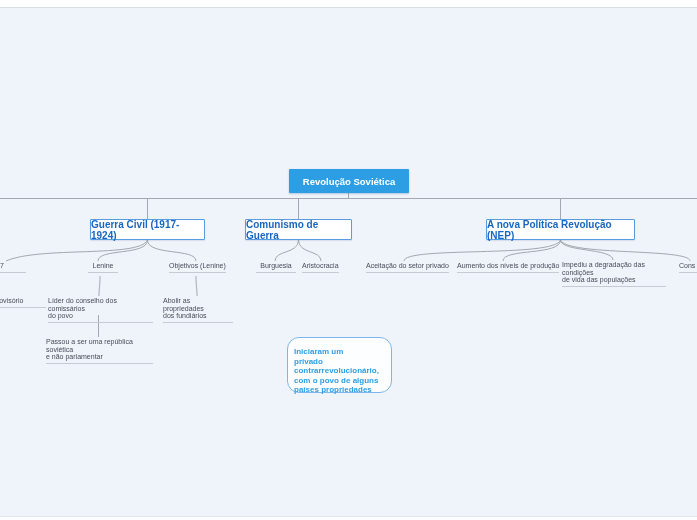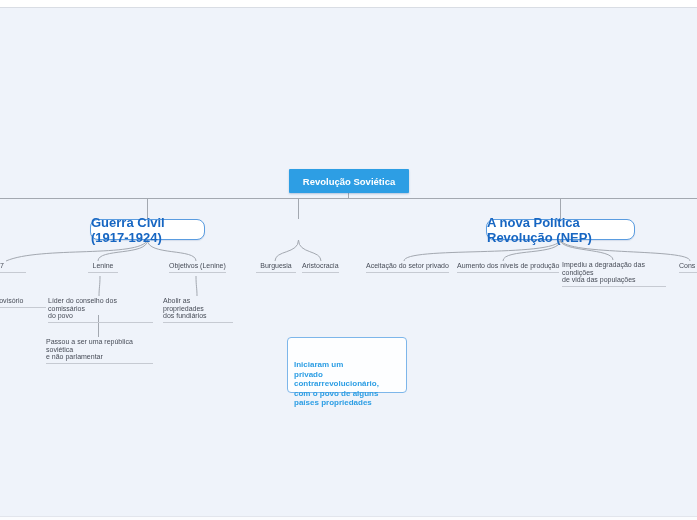--- a/index.html
+++ b/index.html
@@ -22,37 +22,37 @@
   .root-node {
     position:absolute; left:289px; top:169px; width:120px; height:24px;
     background:#2d9ee4; border-radius:1px;
     color:#ffffff; font-weight:bold; font-size:9.5px;
     display:flex; align-items:center; justify-content:center;
     box-shadow:0 1px 2px rgba(40,90,150,.3);
     cursor:pointer;
   }
   .branch-node {
     position:absolute; top:219px; height:21px; box-sizing:border-box;
-    background:#ffffff; border:1.5px solid #5a9ce0; border-radius:8px;
-    color:#1766c2; font-weight:bold; font-size:13px;
+    background:#ffffff; border:1.5px solid #5a9ce0; border-radius:1px;
+    color:#1766c2; font-weight:bold; font-size:10px;
     display:flex; align-items:center; justify-content:center;
     box-shadow:0 1px 1px rgba(60,100,160,.15);
     cursor:pointer;
   }
   .leaf {
     position:absolute; font-size:7px; line-height:7.5px; color:#474c57;
     border-bottom:1px solid #c6cad2; padding-bottom:2px;
     white-space:nowrap; cursor:pointer;
   }
   .leaf.multi {white-space:normal;}
   .note-box {
-    position:absolute; left:287px; top:337px; width:120px; height:56px;
+    position:absolute; left:287px; top:337px; width:105px; height:56px;
     box-sizing:border-box; background:#fdfeff;
-    border:1.5px solid #7db6ea; border-radius:4px;
-    padding:22px 6px;
+    border:1.5px solid #7db6ea; border-radius:12px;
+    padding:9px 6px;
     color:#2d9ee4; font-weight:bold; font-size:8px; line-height:9.6px;
     cursor:pointer;
   }
 </style>
 </head>
 <body>
 
 <div class="stage">
 
   <div class="topbar"></div>
@@ -82,20 +82,23 @@
     <path d="M560.5 240 C560.5 252, 613 248, 613 260"></path>
     <path d="M560.5 240 C566 256, 690 248, 690 261"></path>
   </svg>
 
   <div class="root-node">
     <span>Revolução Soviética</span>
   </div>
 
   <div class="branch-node" style="left:90px; width:115px;">
     <span>Guerra Civil (1917-1924)</span>
+  </div>
+  <div class="branch-node" style="left:245px; width:107px;">
+    <span>Comunismo de Guerra</span>
   </div>
   <div class="branch-node" style="left:486px; width:149px;">
     <span>A nova Política Revolução (NEP)</span>
   </div>
 
   <div class="leaf" style="left:0px; top:262px; width:26px;">
     <span>7</span>
   </div>
   <div class="leaf" style="left:88px; top:262px; min-width:30px; text-align:center;">
     <span>Lenine</span>

